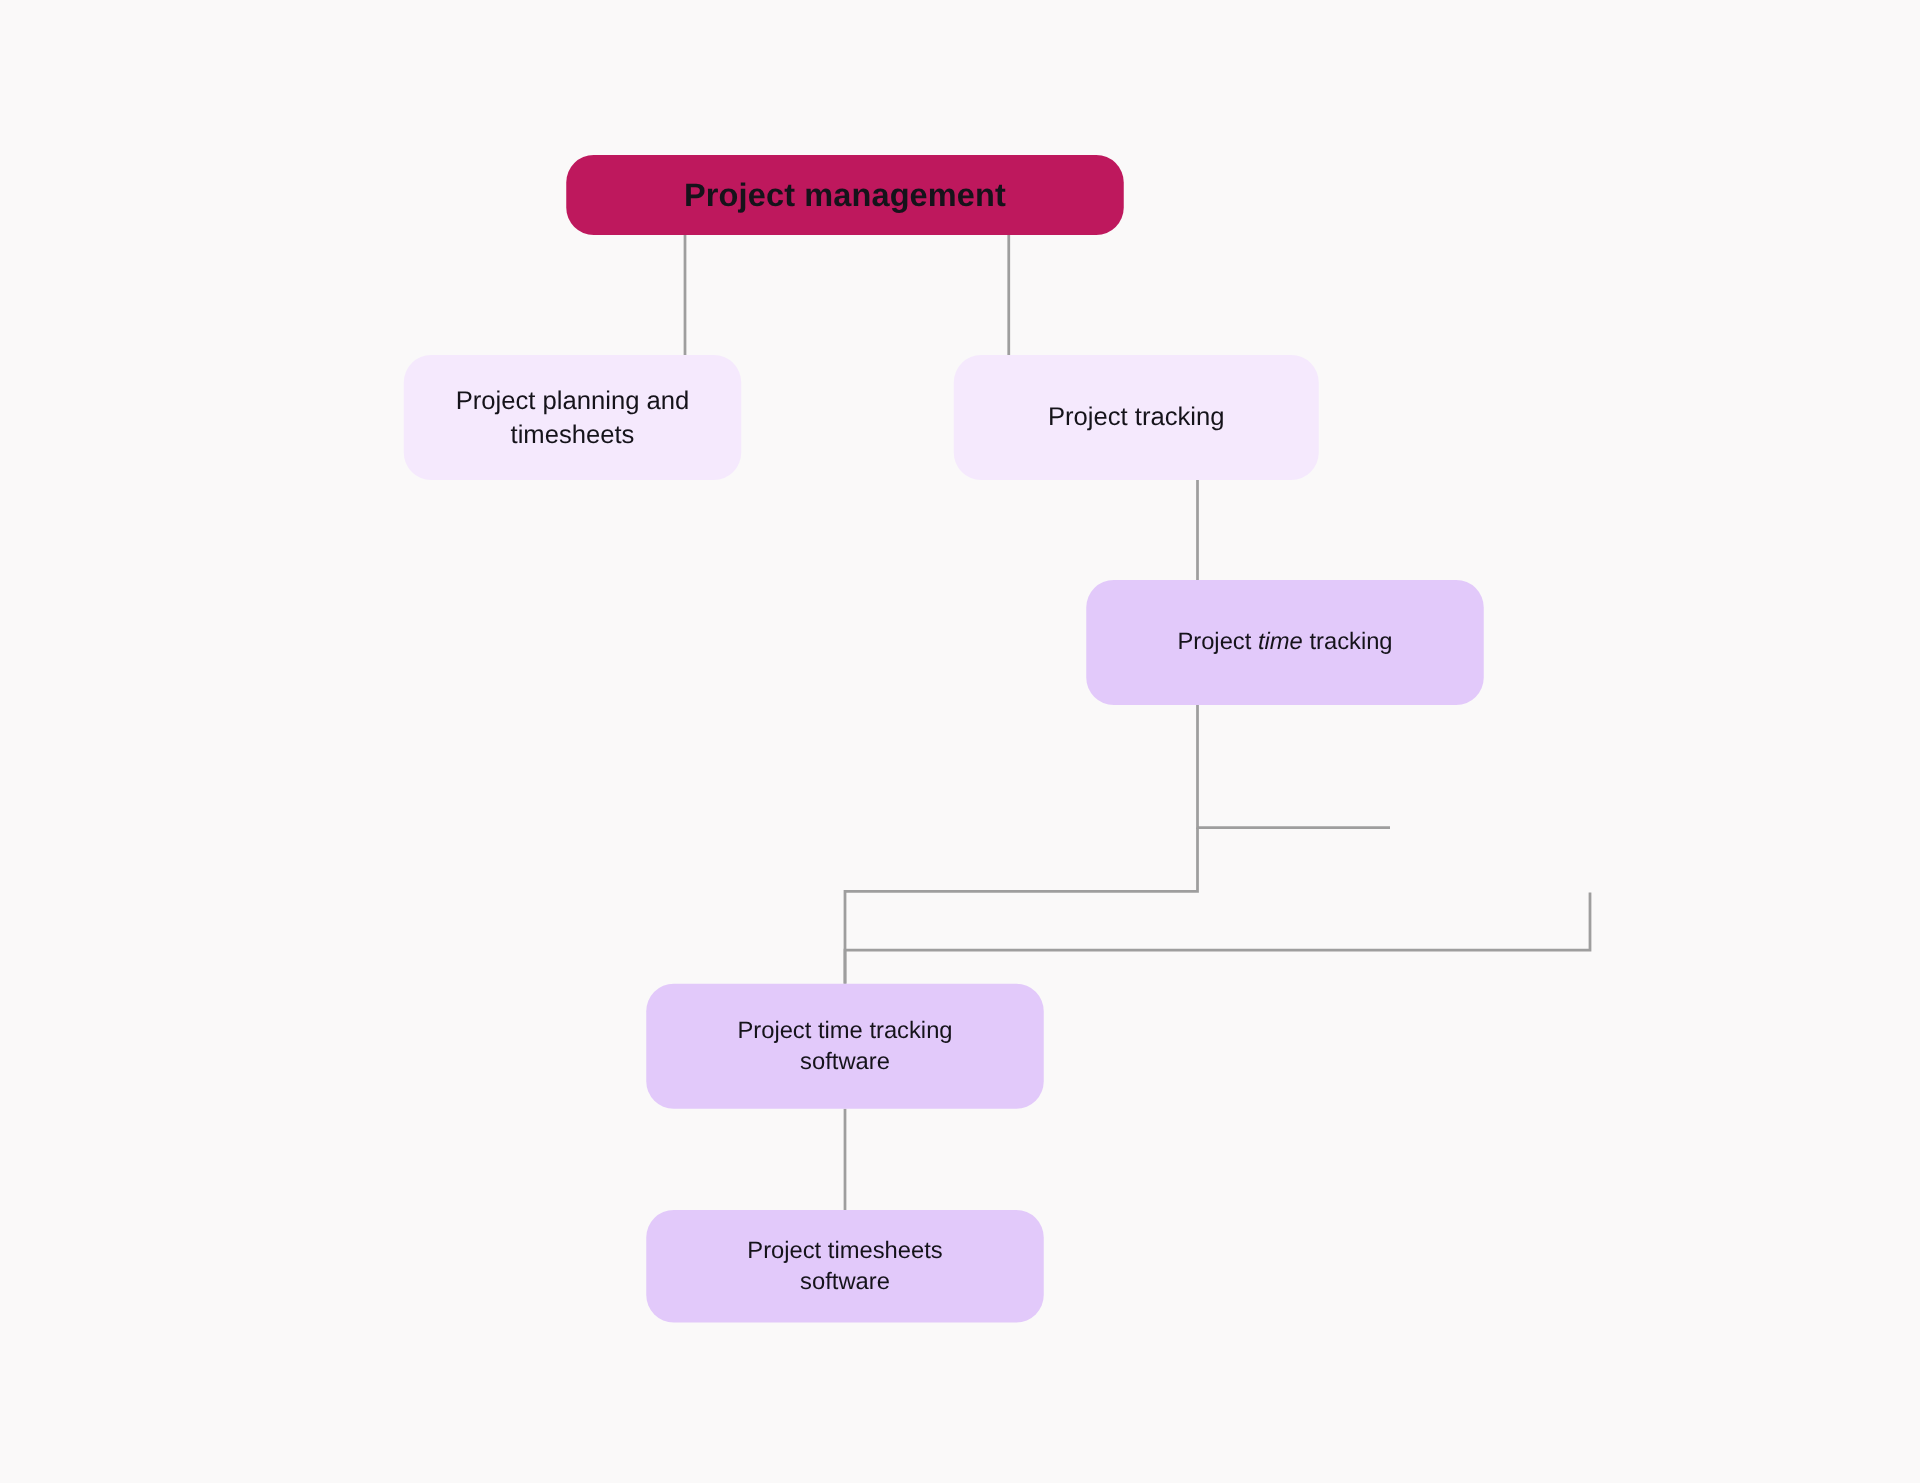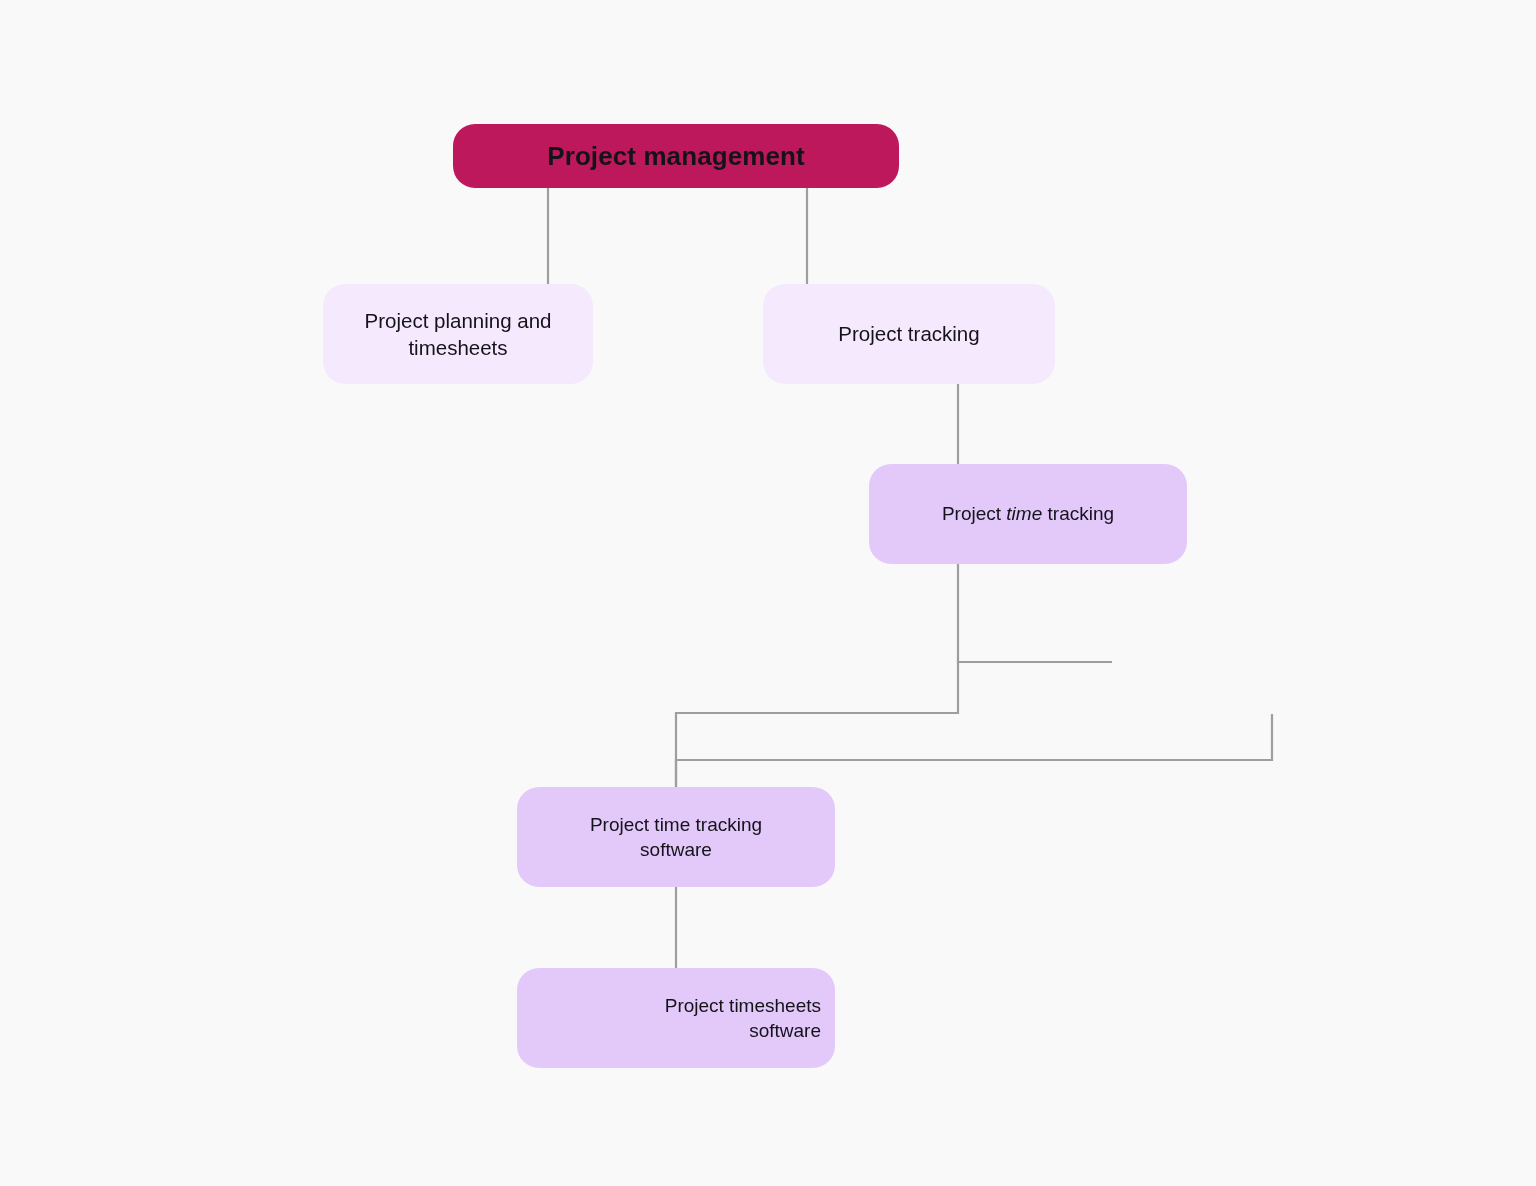--- a/index.html
+++ b/index.html
@@ -97,20 +97,20 @@
   </div>
 
 
   <div class="node node-l3" style="left:517px; top:787px; width:318px; height:100px;">
     <span class="node-label">
       <span>Project time tracking</span><br>
       <span>software</span>
     </span>
   </div>
 
-  <div class="node node-l3" style="left:517px; top:968px; width:318px; height:100px;text-align:right;">
+  <div class="node node-l3" style="left:517px; top:968px; width:318px; height:90px;">
     <span class="node-label">
       <span>Project timesheets</span><br>
       <span>software</span>
     </span>
   </div>
 
 </div>
 
 </body></html>

